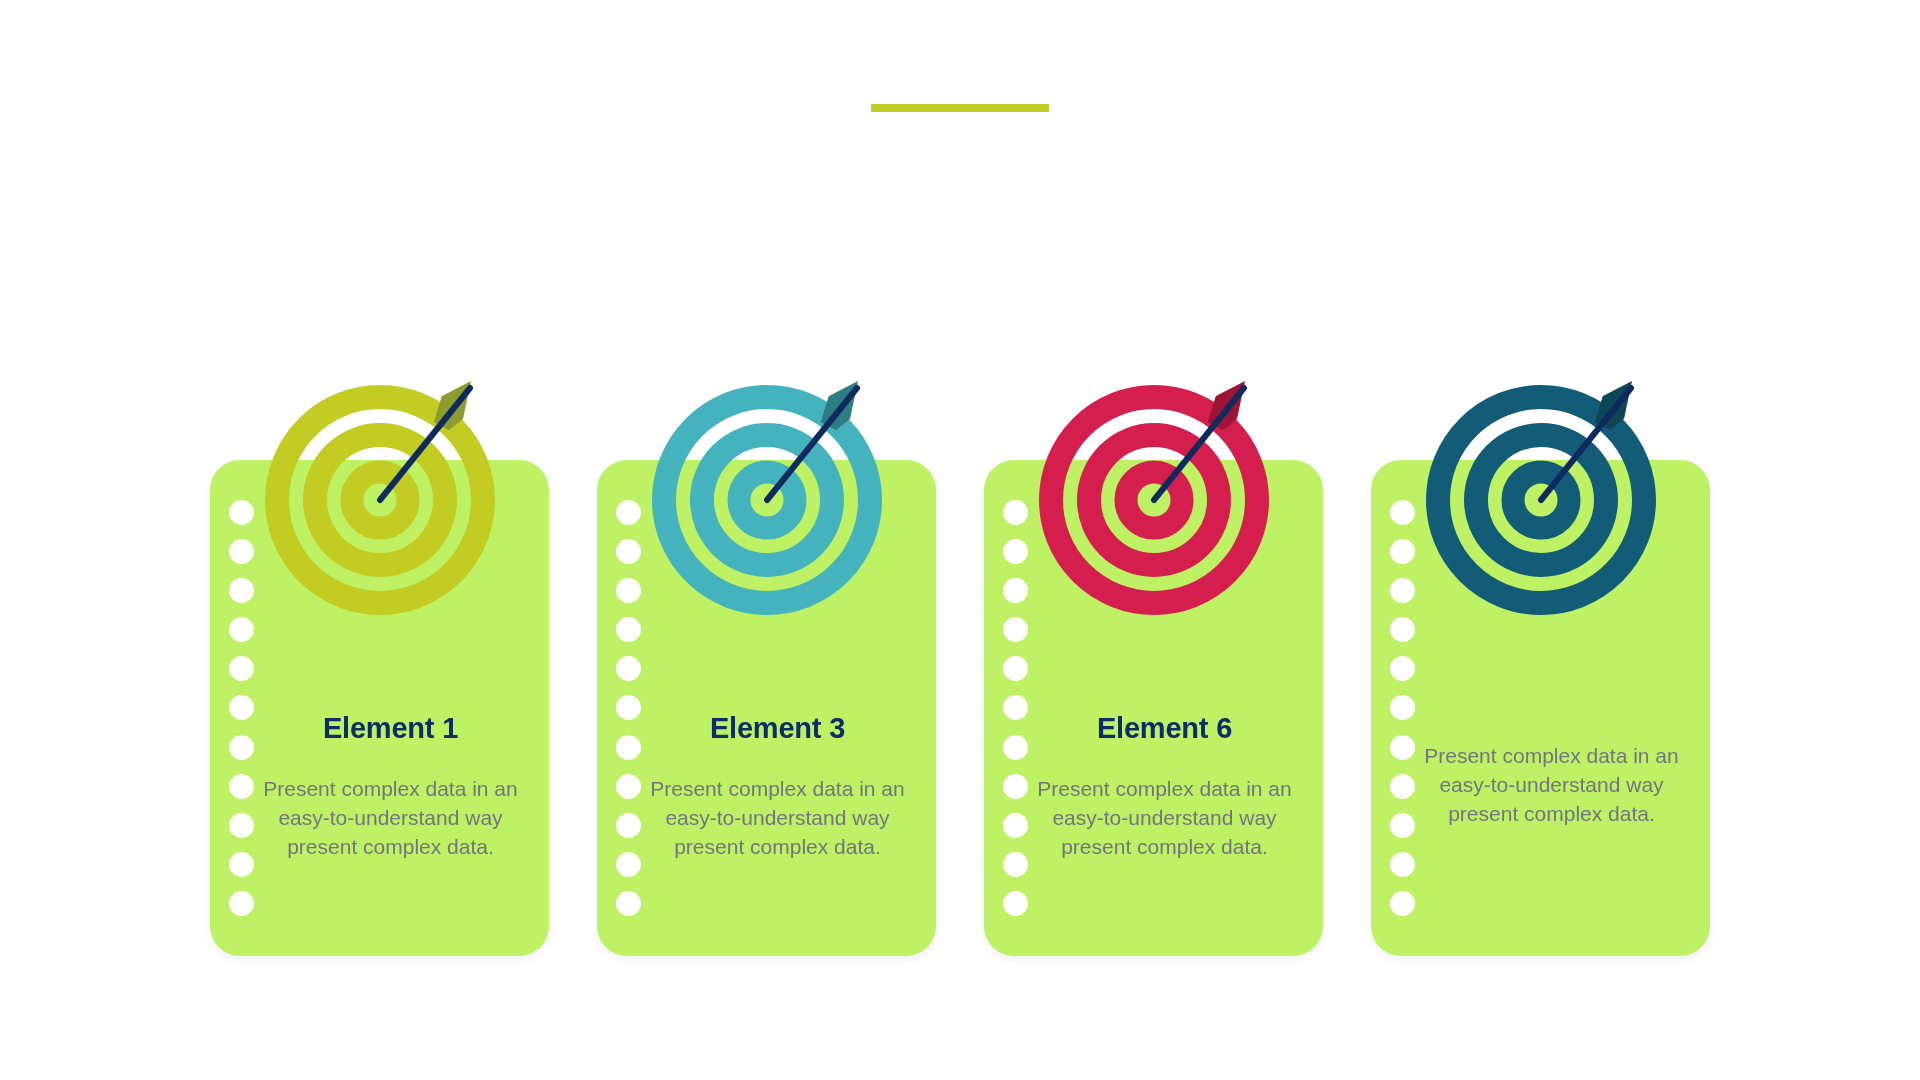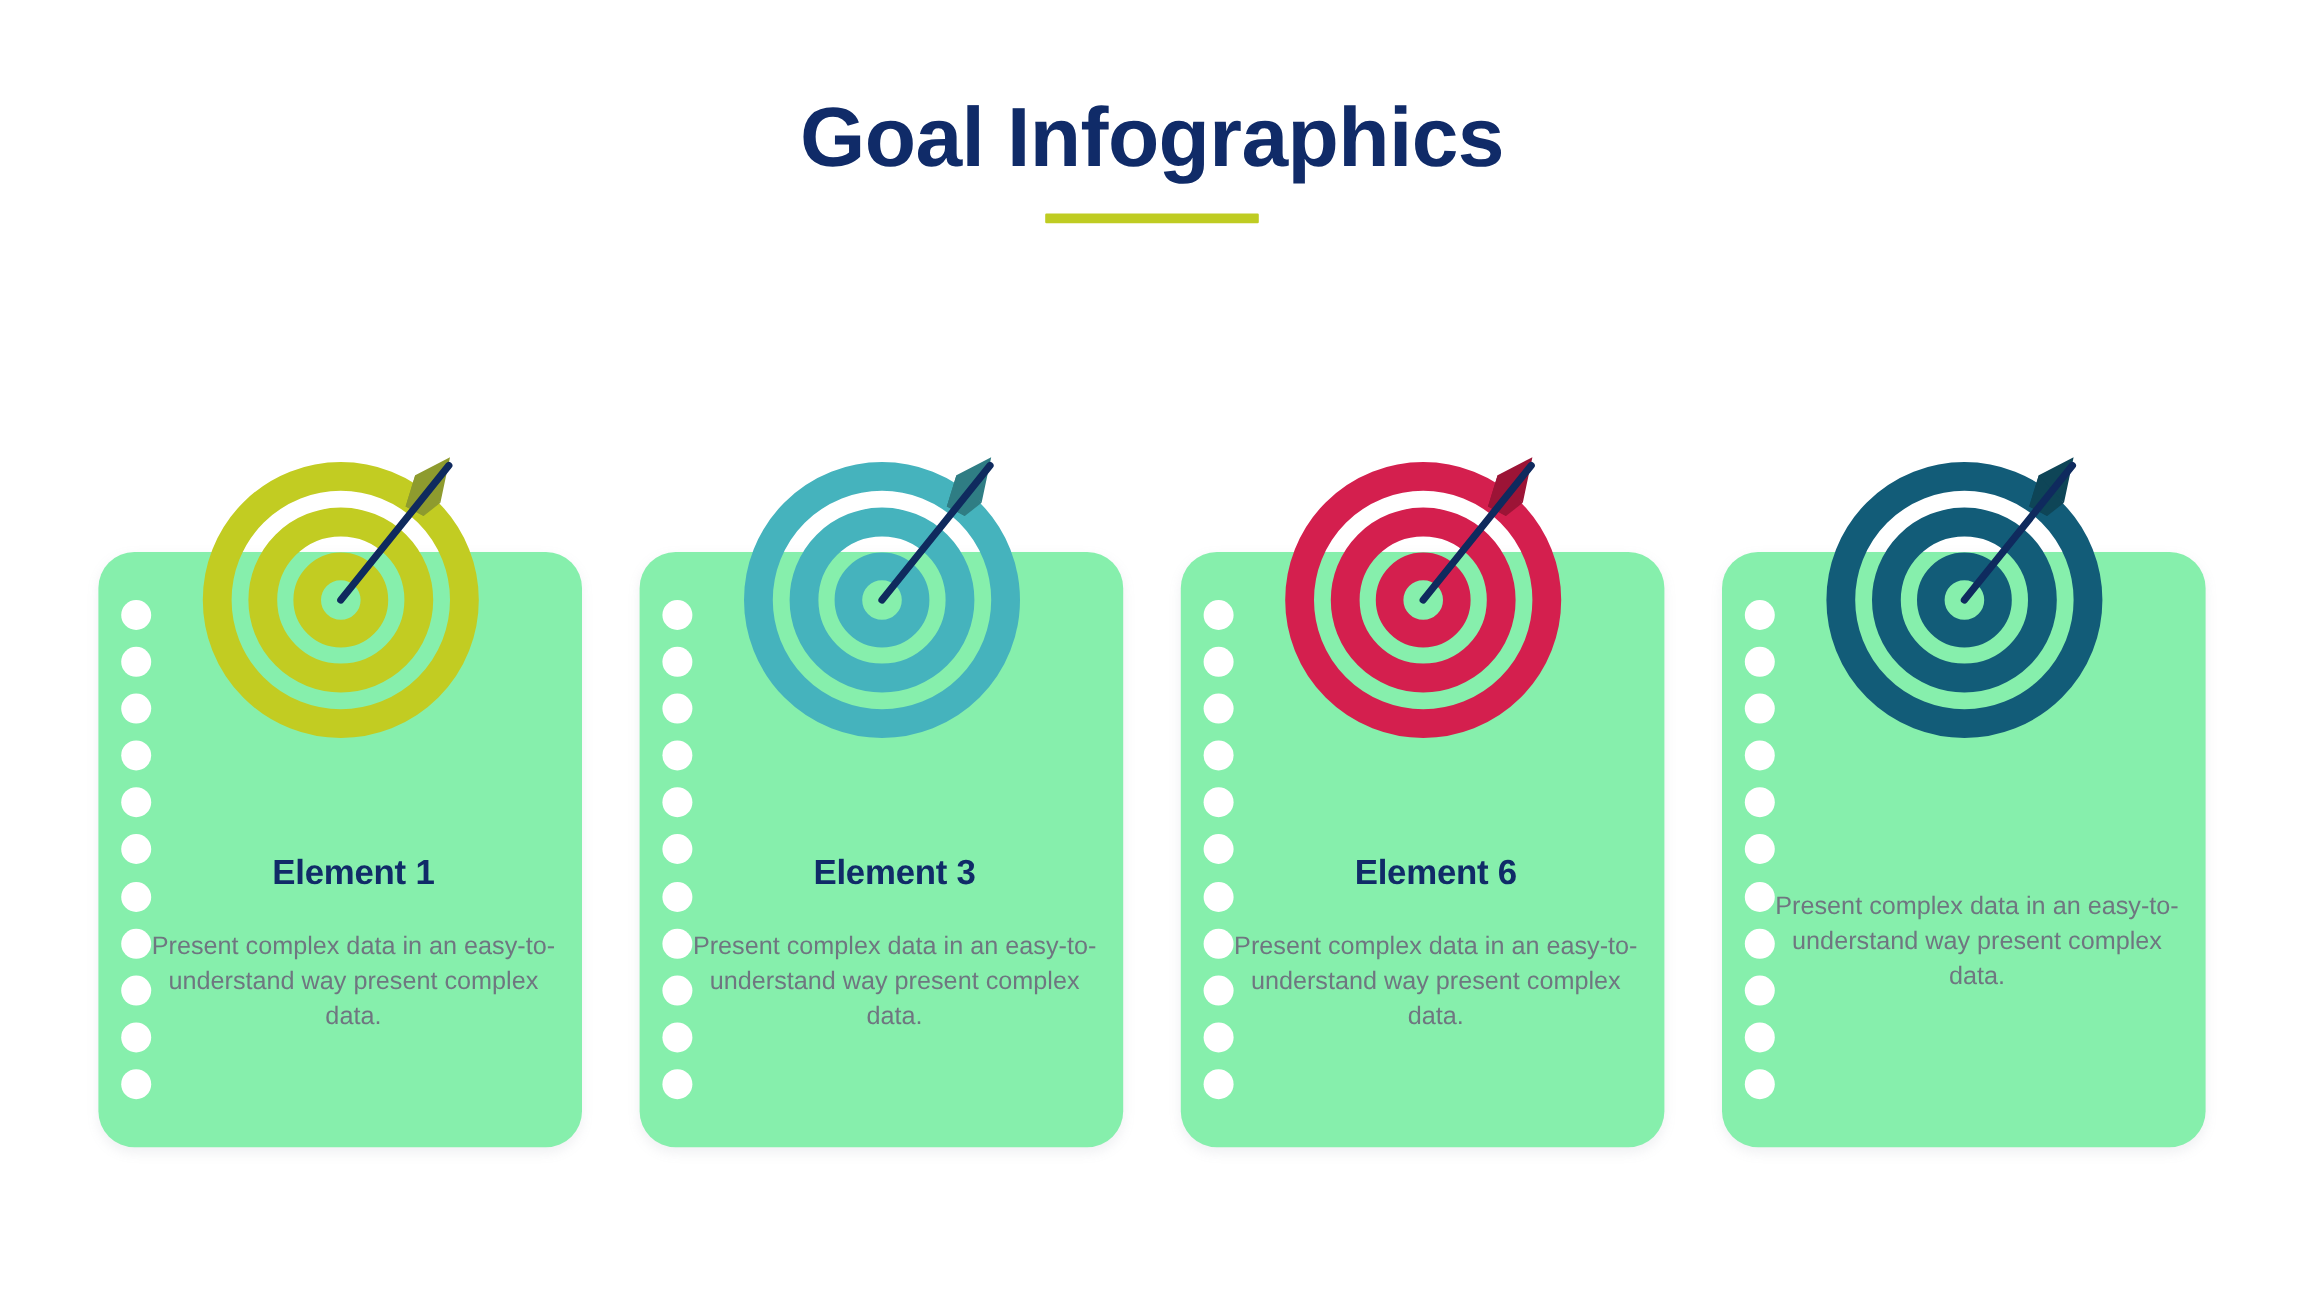--- a/index.html
+++ b/index.html
@@ -49,23 +49,23 @@
     position:absolute;
     top:460px;
     left:0; right:0;
     height:500px;
     display:flex;
     justify-content:center;
     gap:48px;
   }
   .card {
     position:relative;
-    width:403px;
+    width:339px;
     height:496px;
-    background:#86efac;
+    background:#bef264;
     border-radius:30px;
     box-shadow:0 4px 10px rgba(140,150,165,0.13);
     display:flex;
     flex-direction:column;
     align-items:center;
   }
   
   .holes {
     position:absolute;
     left:14px;
@@ -115,21 +115,20 @@
     color:#6f7680;
     font-weight:normal;
   }
 </style>
 </head>
 <body>
 
 <div class="slide">
 
   <div class="header">
-    <h1 class="page-title">Goal Infographics</h1>
     <div class="title-divider" style="background: rgb(191, 204, 34);"></div>
   </div>
 
   <div class="cards" id="cards-row">
       <div class="card">
         <div class="holes">
           <span class="hole"></span>
           <span class="hole"></span>
           <span class="hole"></span>
           <span class="hole"></span>

